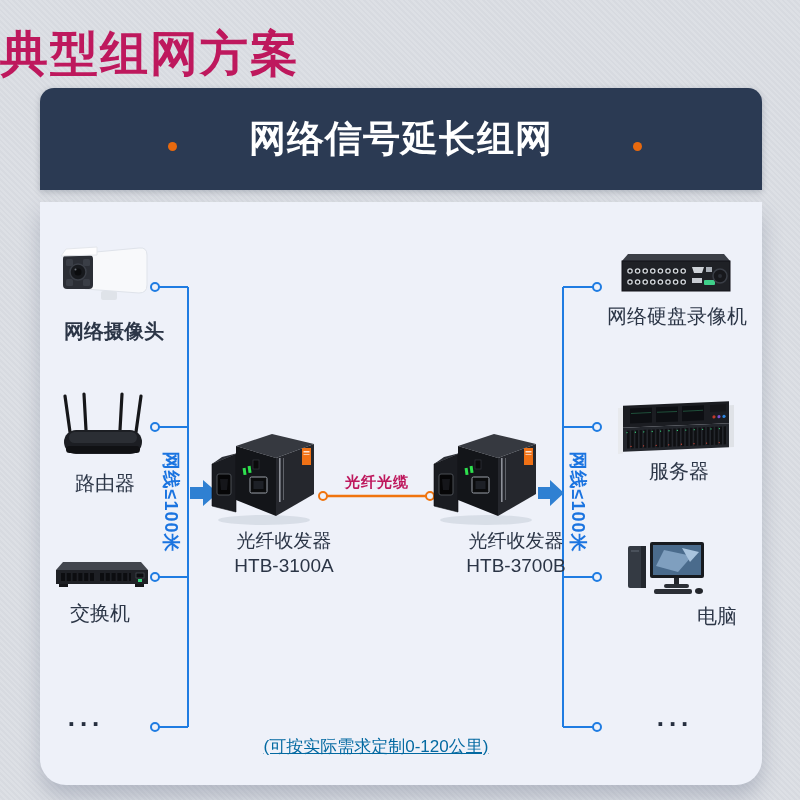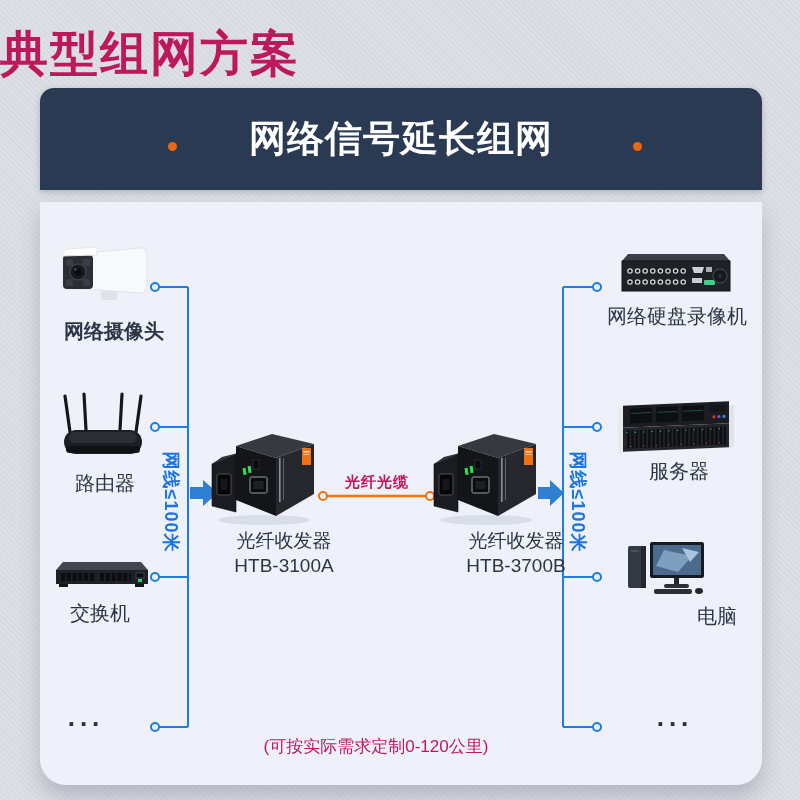--- a/index.html
+++ b/index.html
@@ -49,21 +49,21 @@
   .cable-label{
     transform:translate(-50%,-50%) rotate(90deg);white-space:nowrap;
     font-size:18px;font-weight:600;color:#1b74e0;letter-spacing:1px;
   }
   .fiber-label{
     transform:translate(-50%,-50%);white-space:nowrap;
     font-size:15px;font-weight:bold;color:#be185d;letter-spacing:1px;
   }
   .note-label{
     transform:translateX(-50%);white-space:nowrap;
-    font-size:17px;font-weight:500;color:#be185d;
+    font-size:17px;font-weight:500;color:#0369a1;text-decoration:underline;
   }
 </style>
 </head>
 <body>
 
 <div class="abs page-title">典型组网方案</div>
 
 <div class="abs banner">
   <span class="banner-dot left"></span>
   <span class="banner-title">网络信号延长组网</span>

